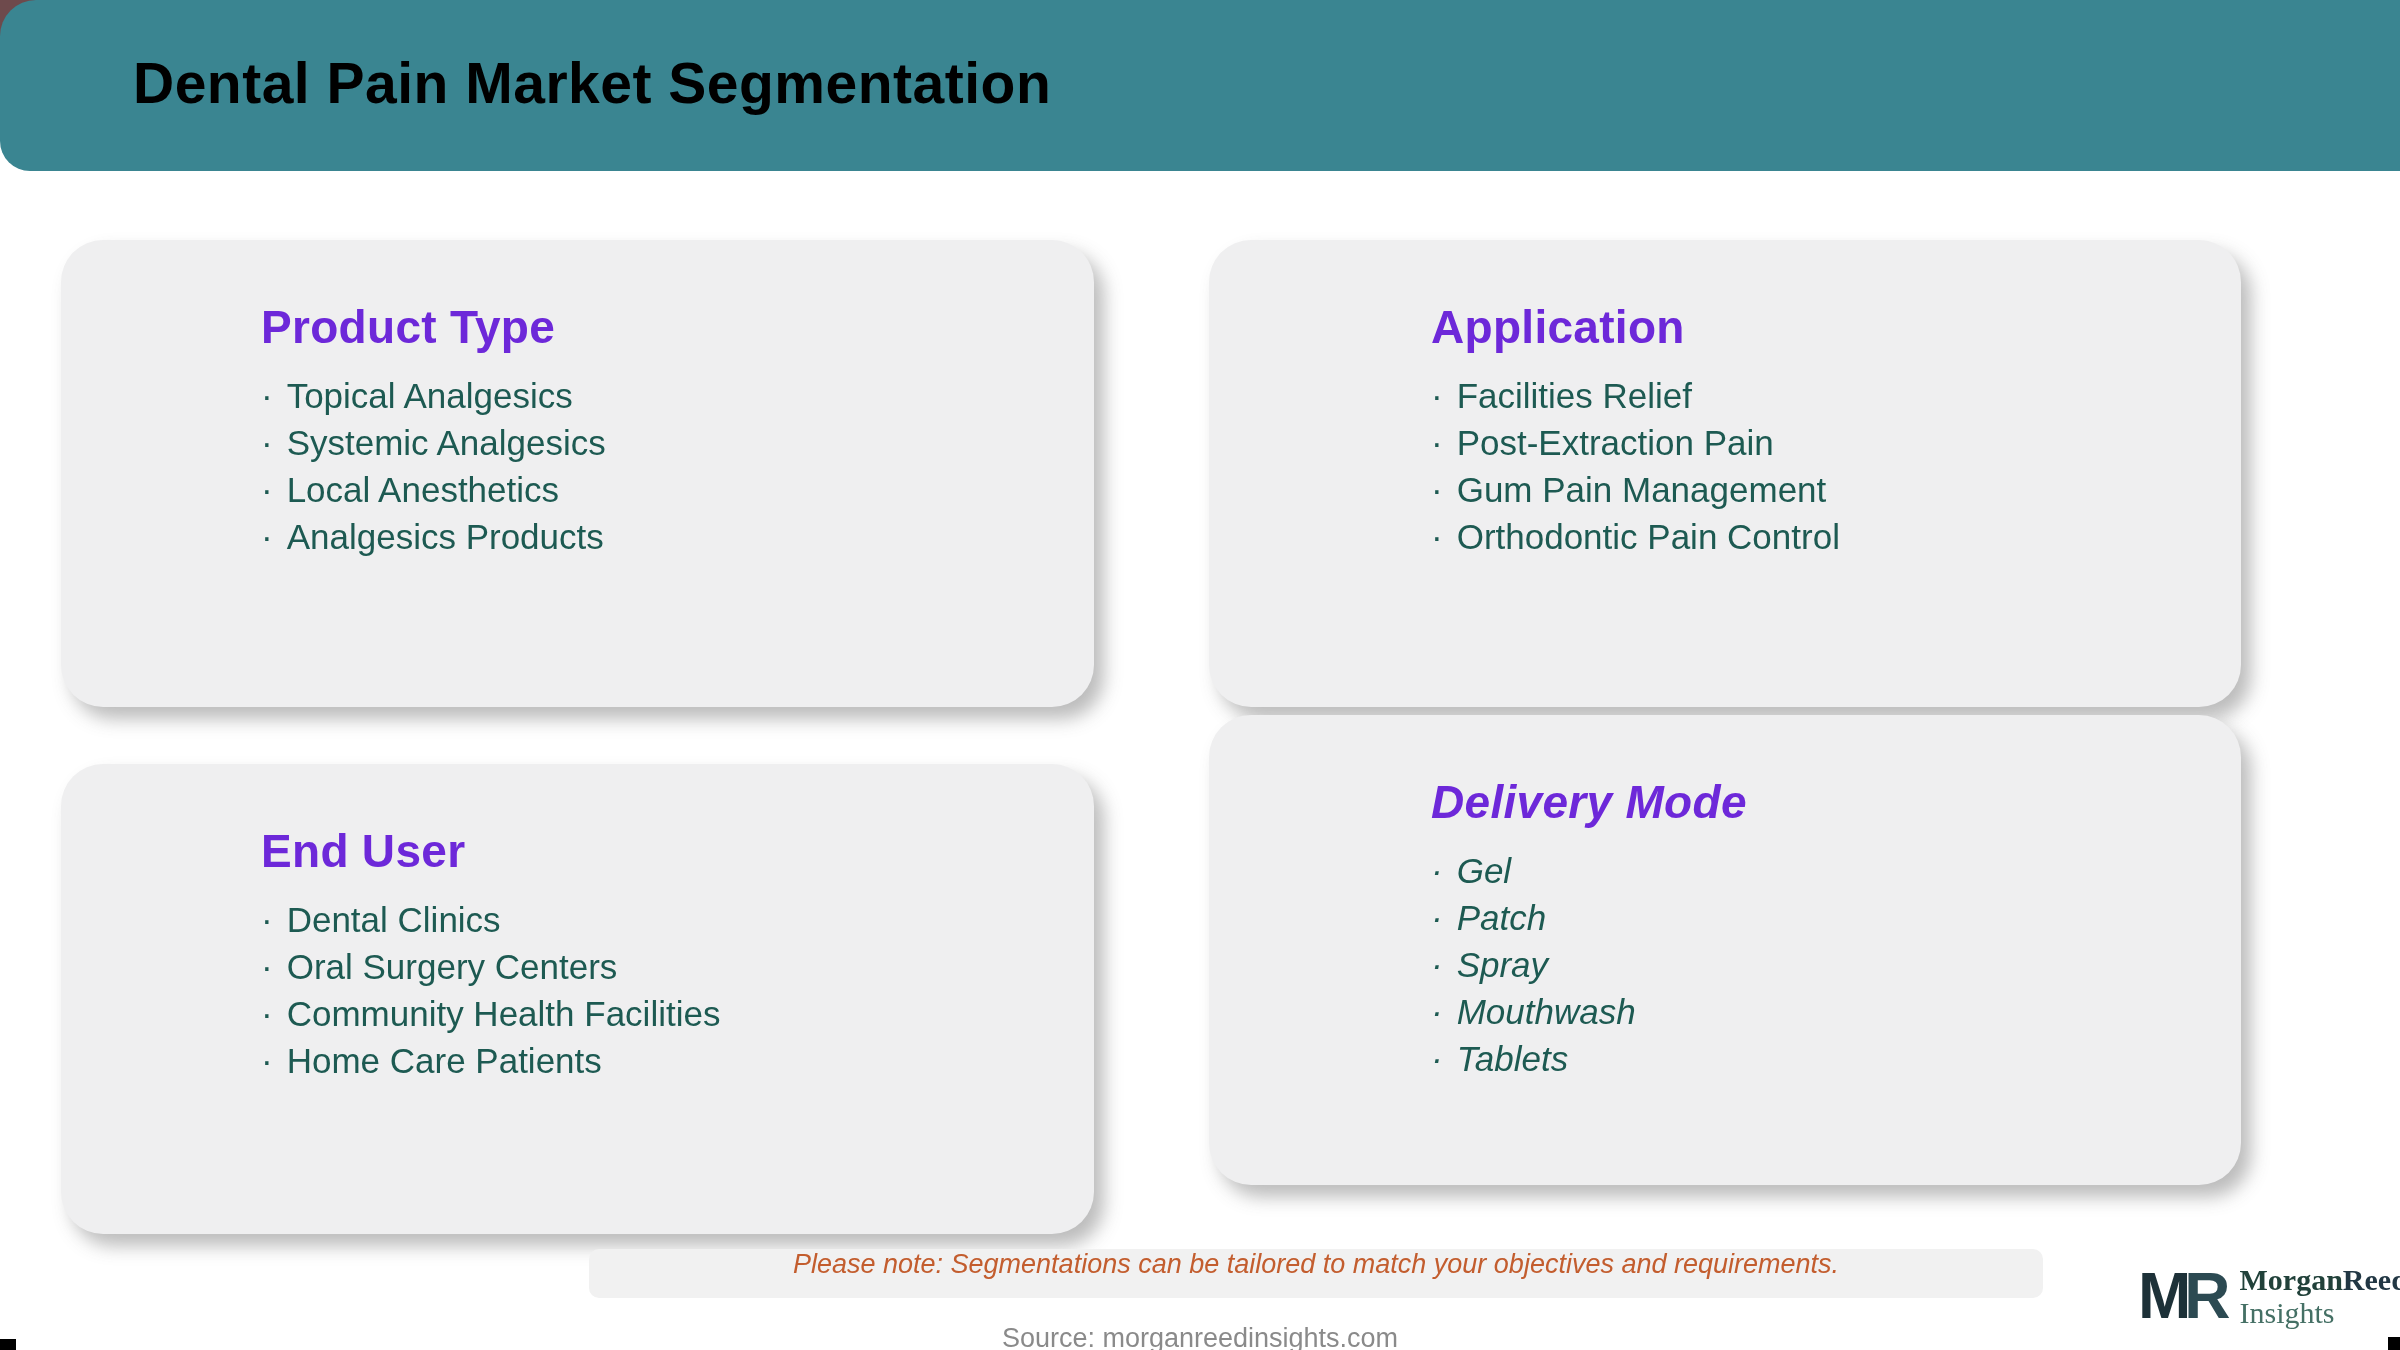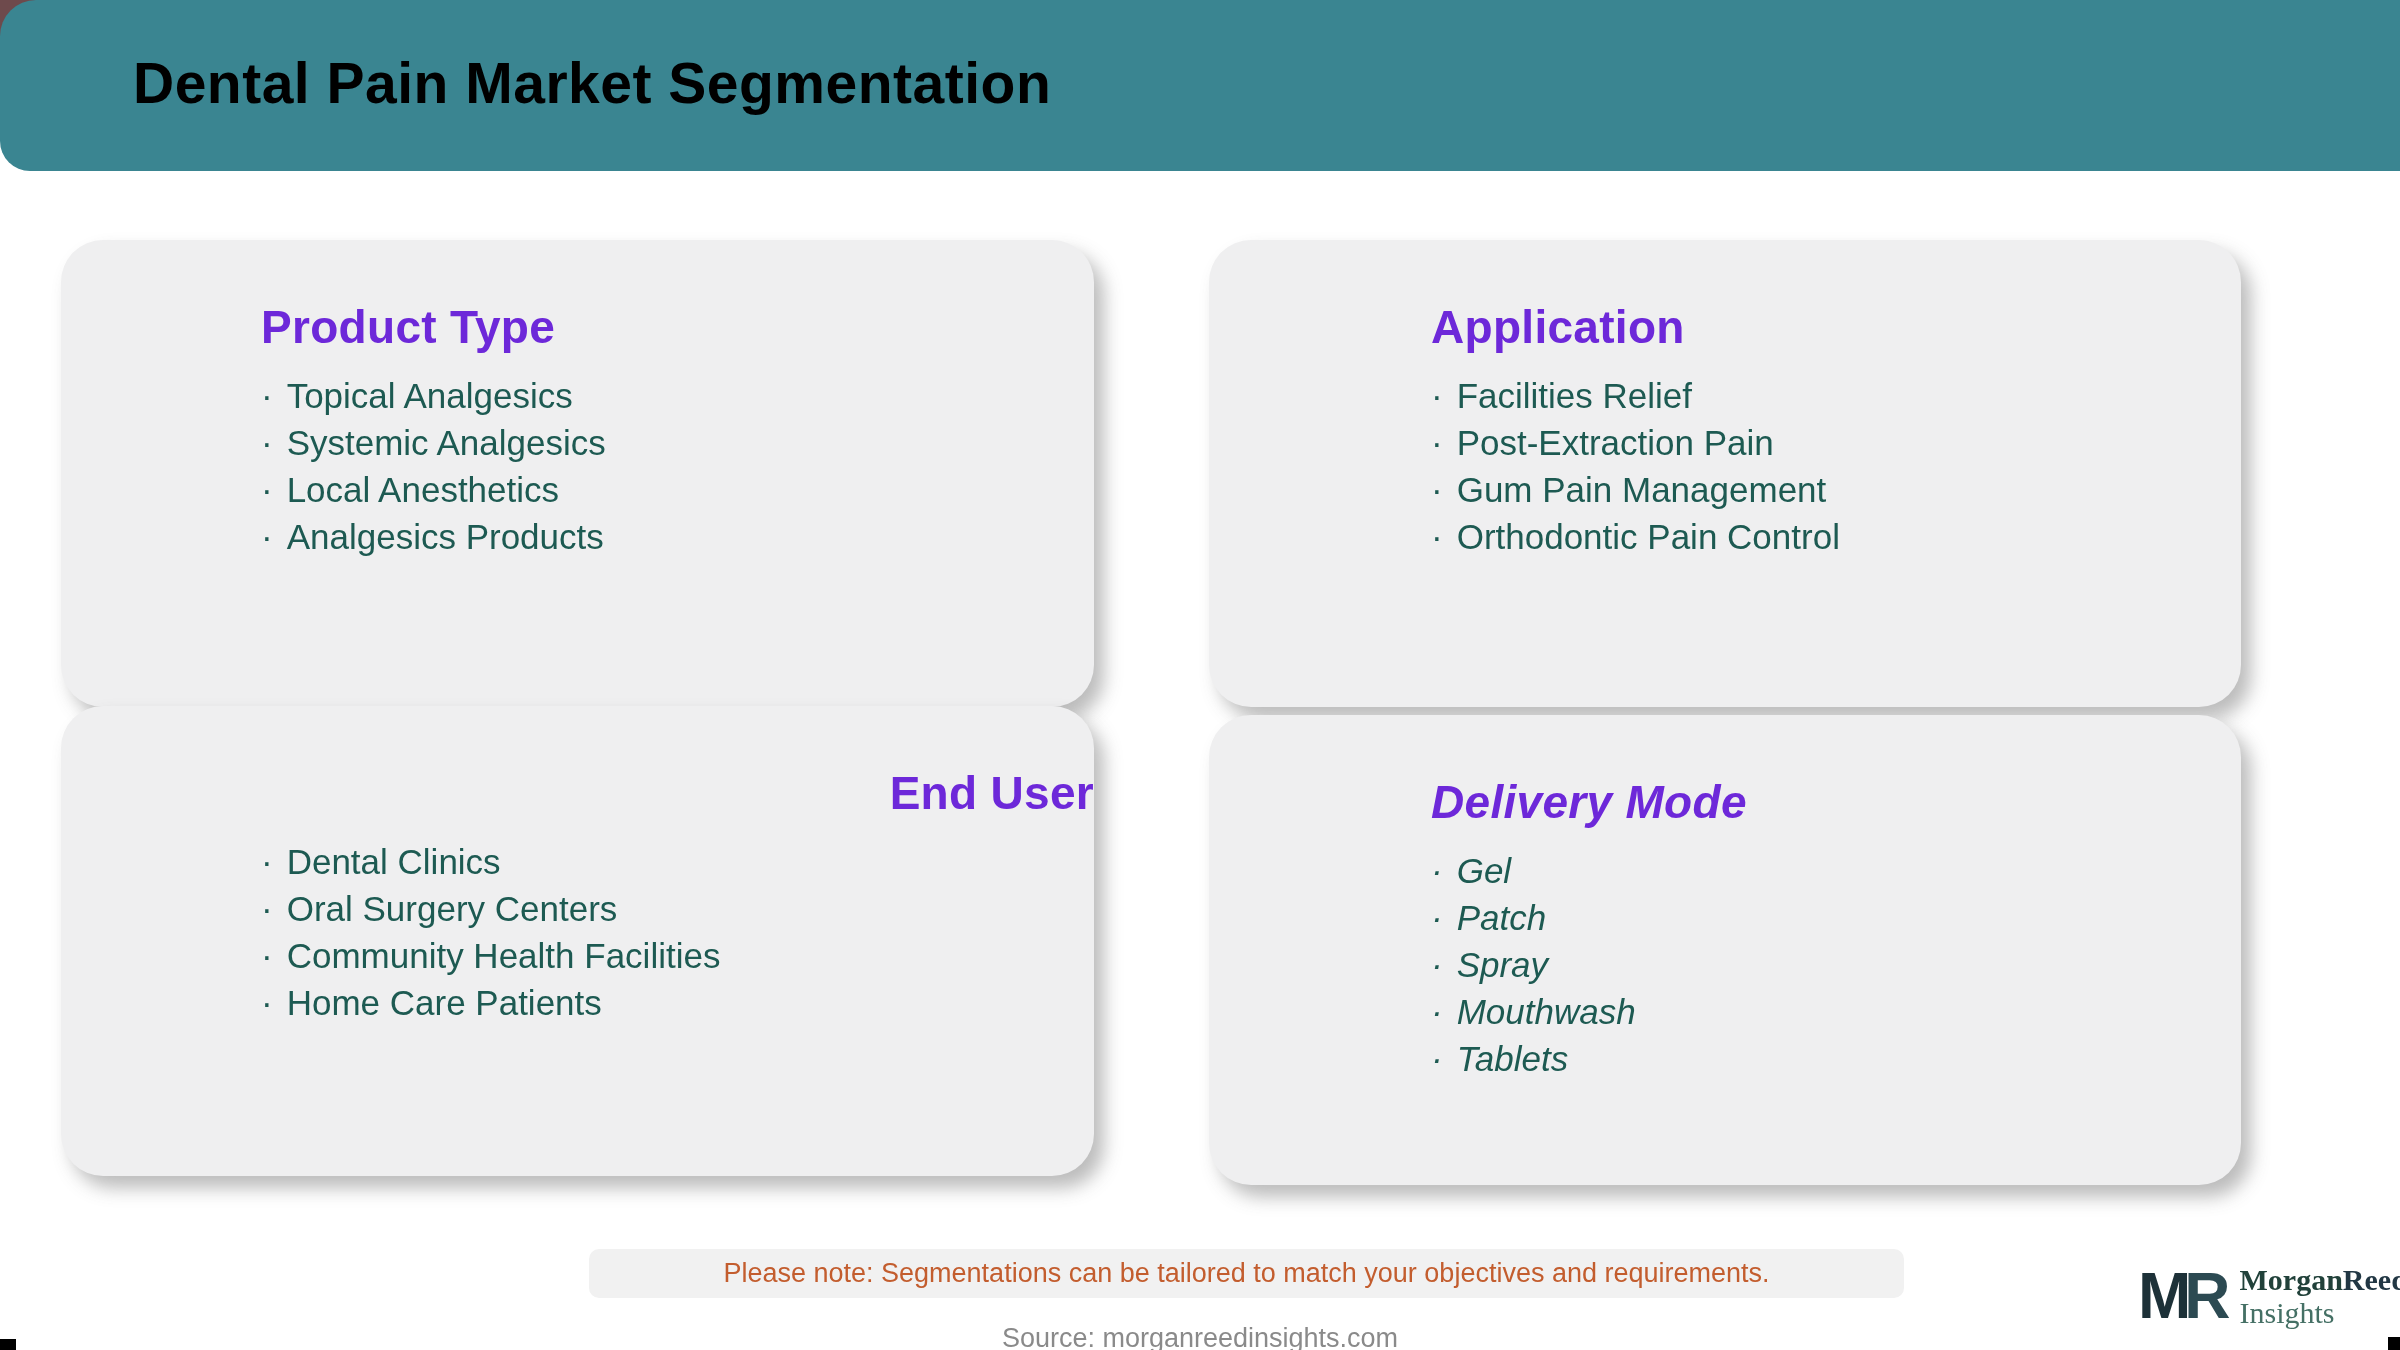--- a/index.html
+++ b/index.html
@@ -37,21 +37,21 @@
   .card {
     position: absolute;
     background: #efeff0;
     border-radius: 42px;
     box-shadow: 10px 12px 18px rgba(80, 80, 80, 0.38);
     box-sizing: border-box;
     padding-top: 60px;
   }
   .card-1 { left: 61px;   top: 240px; width: 1033px; height: 467px; padding-left: 200px; }
   .card-2 { left: 1209px; top: 240px; width: 1032px; height: 467px; padding-left: 222px; }
-  .card-3 { left: 61px;   top: 706px; width: 1033px; height: 470px; padding-left: 200px; text-align: right; }
+  .card-3 { left: 61px;   top: 764px; width: 1033px; height: 470px; padding-left: 200px; }
   .card-4 { left: 1209px; top: 715px; width: 1032px; height: 470px; padding-left: 222px; font-style: italic; }
 
   .card h2 {
     margin: 0 0 18px 0;
     font-size: 46px;
     font-weight: 700;
     color: #6d28d9;
     letter-spacing: 0.3px;
   }
   .card ul { list-style: none; margin: 0; padding: 0; }
@@ -59,26 +59,27 @@
     display: flex;
     align-items: baseline;
     font-size: 35px;
     line-height: 47px;
     color: #1d5a52;
   }
   .card li .bullet { margin-right: 14px; }
 
   .note {
     position: absolute; left: 589px; top: 1249px;
-    width: 1315px; height: 49px;
+    width: 1454px; height: 49px;
     background: #f1f1f1;
     border-radius: 10px;
-    display: flex; align-items: center; justify-content: center;
+    display: flex; align-items: flex-start; justify-content: center;
     font-size: 27px;
     color: #c35d2e;
+    font-style: italic;
   }
 
   .source {
     position: absolute; left: 0; top: 1303px;
     width: 2400px;
     text-align: center;
     font-size: 27px;
     color: #8a8a8a;
     margin-top: 20px;
   }

